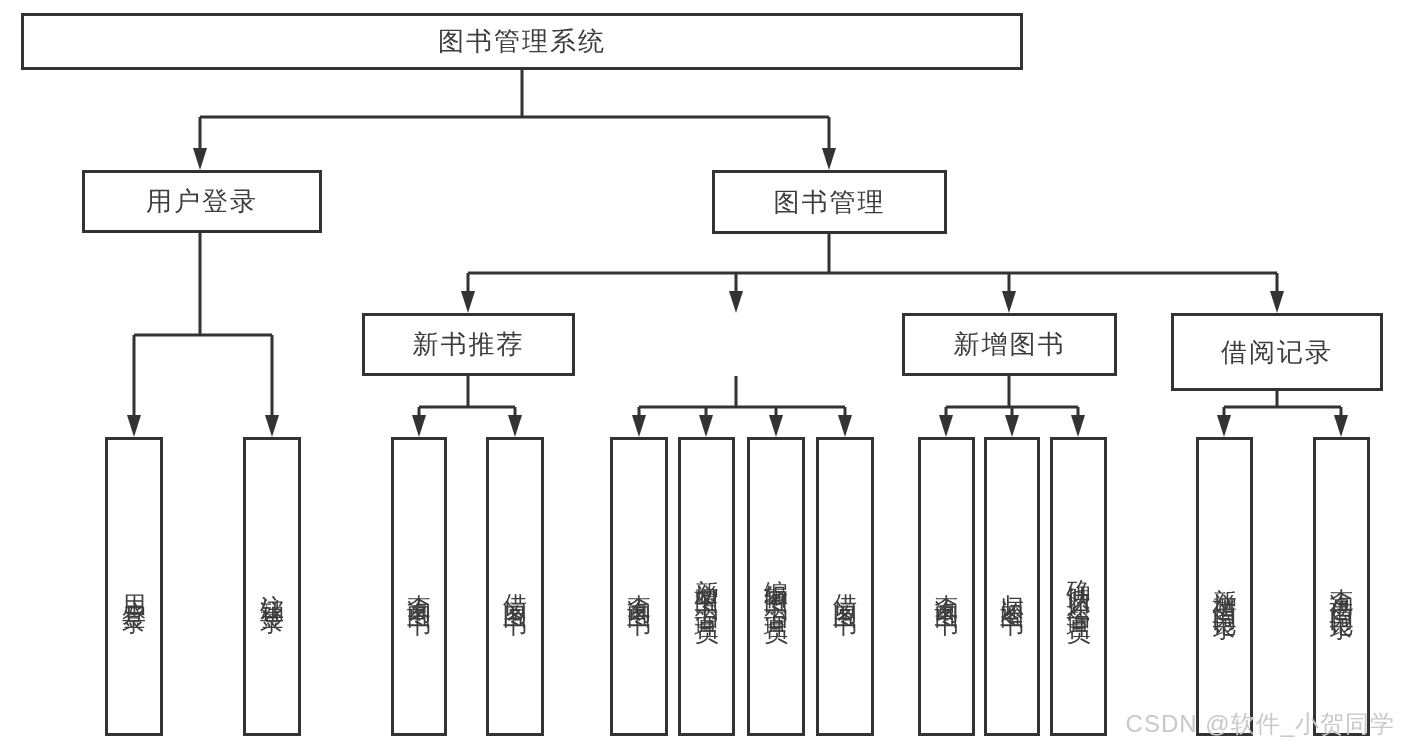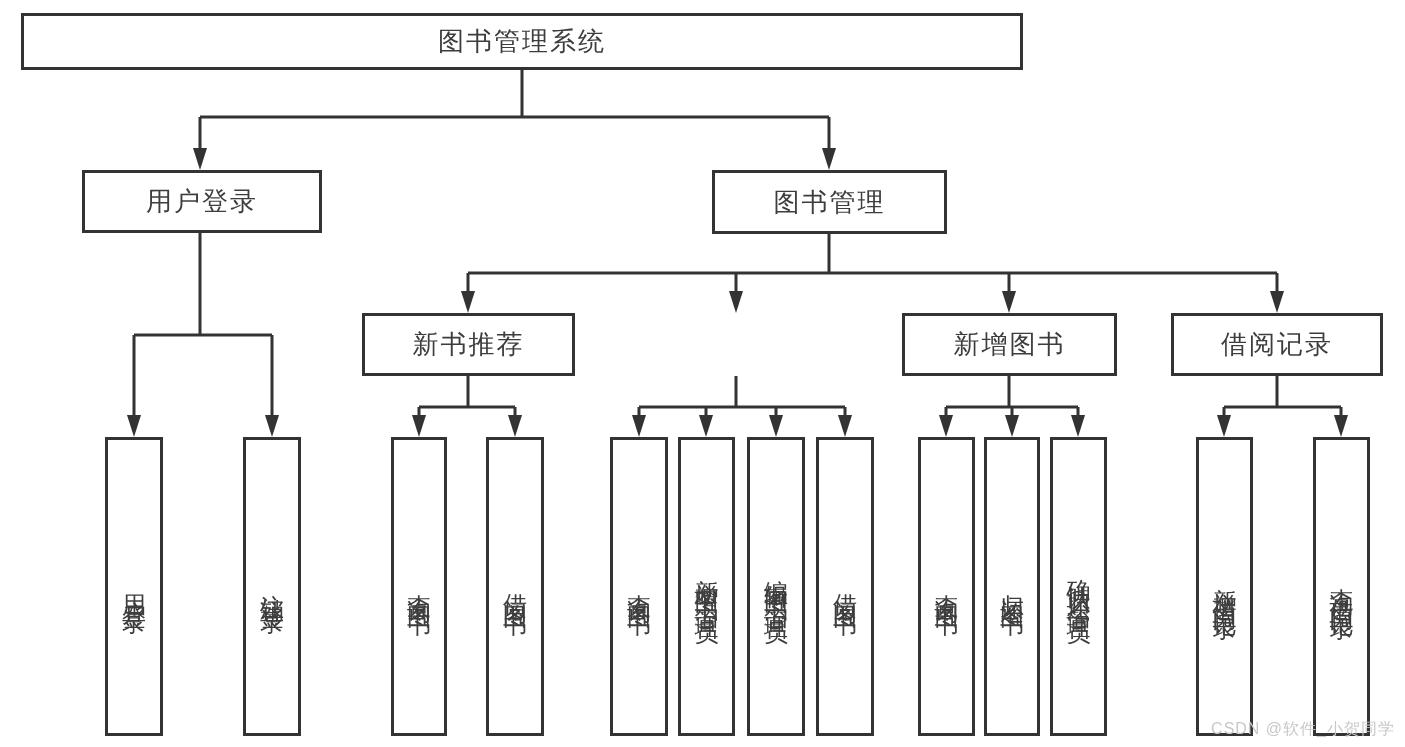--- a/index.html
+++ b/index.html
@@ -54,21 +54,21 @@
     writing-mode: vertical-rl;
     text-orientation: mixed;
     font-size: 24px;
     letter-spacing: 6px;
     line-height: 1;
   }
   .watermark {
     position: absolute;
     right: 10px;
     bottom: 7px;
-    font-size: 16px;
+    font-size: 24px;
     letter-spacing: 1px;
     color: var(--watermark);
     z-index: 3;
     white-space: nowrap;
   }
 </style>
 </head>
 <body>
 
 <div class="canvas">
@@ -111,21 +111,21 @@
     </g>
   </svg>
 
   <div class="box h" style="left:21px;top:13px;width:1002px;height:57px">图书管理系统</div>
 
   <div class="box h" style="left:82px;top:170px;width:240px;height:63px">用户登录</div>
   <div class="box h" style="left:712px;top:170px;width:235px;height:64px">图书管理</div>
 
   <div class="box h" style="left:362px;top:313px;width:213px;height:63px">新书推荐</div>
   <div class="box h" style="left:902px;top:313px;width:215px;height:63px">新增图书</div>
-  <div class="box h" style="left:1171px;top:313px;width:212px;height:63px">借阅记录</div>
+  <div class="box h" style="left:1171px;top:313px;width:212px;height:78px">借阅记录</div>
 
   <div class="box v" style="left:105px;top:437px;width:58px;height:299px">用户登录</div>
   <div class="box v" style="left:243px;top:437px;width:58px;height:299px">注销登录</div>
 
   <div class="box v" style="left:391px;top:437px;width:56px;height:299px">查询图书</div>
   <div class="box v" style="left:486px;top:437px;width:58px;height:299px">借阅图书</div>
 
   <div class="box v" style="left:610px;top:437px;width:58px;height:299px">查询图书</div>
   <div class="box v" style="left:678px;top:437px;width:57px;height:299px">新增图书（管理员）</div>
   <div class="box v" style="left:747px;top:437px;width:58px;height:299px">编辑图书（管理员）</div>

